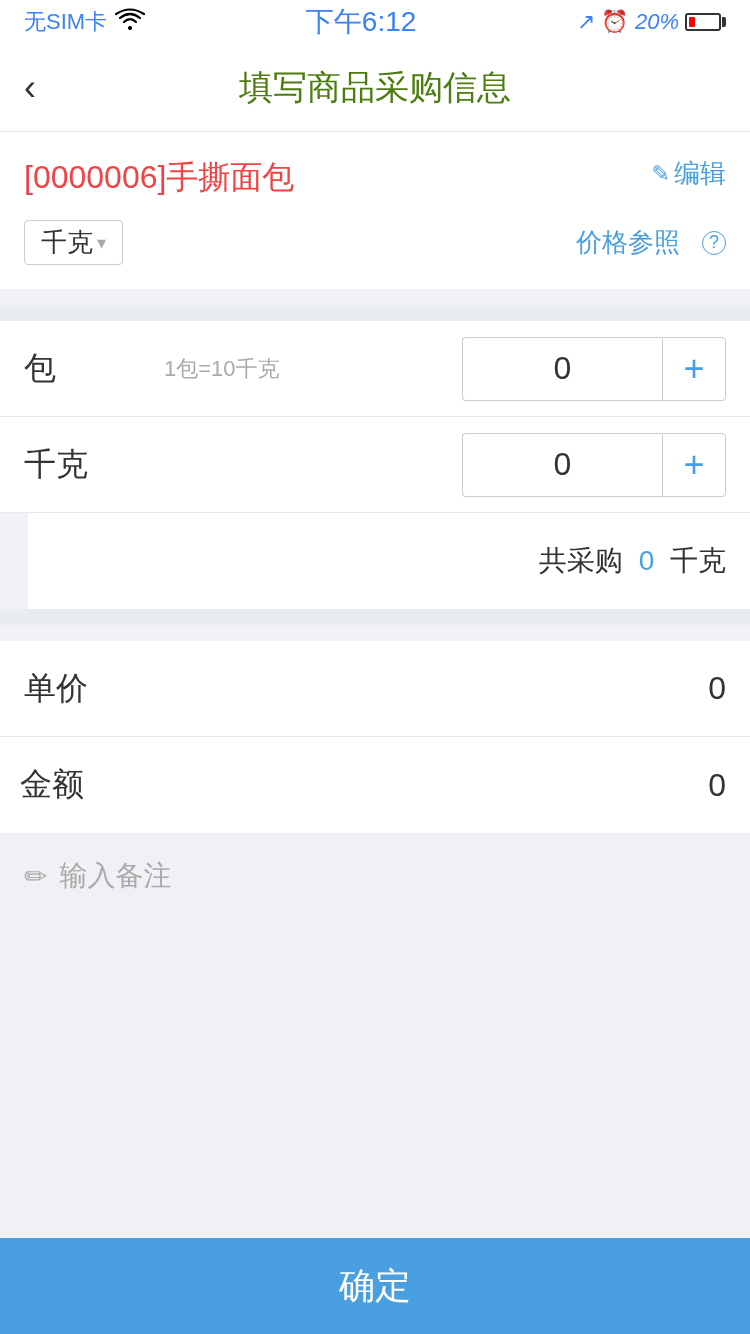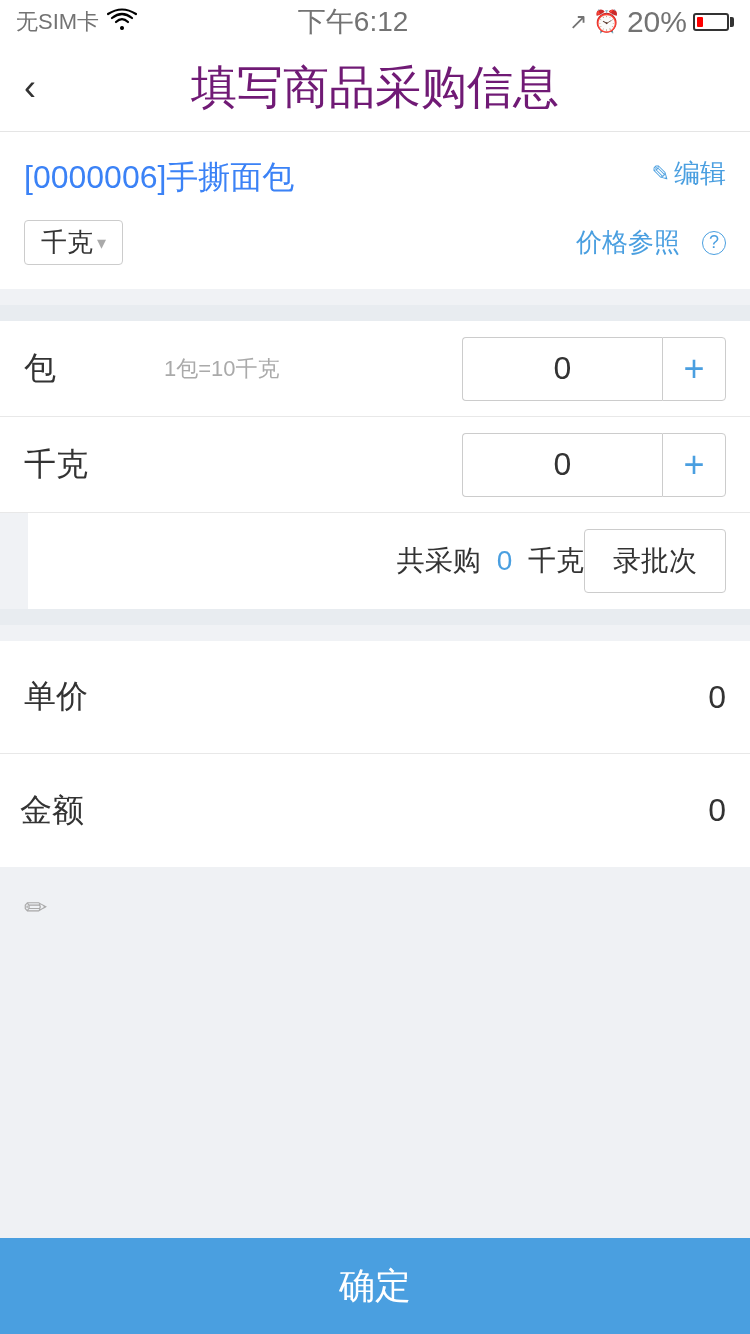--- a/index.html
+++ b/index.html
@@ -13,23 +13,23 @@
       color: #333;
     }
 
     
     .status-bar {
       height: 44px;
       background: #fff;
       display: flex;
       align-items: center;
       justify-content: space-between;
-      padding: 0 16px;
+      padding: 0 24px;
       font-size: 26px;
-      color: #737373;
+      color: #3b82f6;
     }
     .status-left { display: flex; align-items: center; gap: 8px; }
     .status-center { font-weight: 500; font-size: 28px; }
     .status-right { display: flex; align-items: center; gap: 6px; font-size: 24px; }
     .battery-icon {
       display: inline-flex; align-items: center;
     }
     .battery-body {
       width: 36px; height: 18px;
       border: 2px solid #333;
@@ -61,23 +61,23 @@
       border-bottom: 1px solid #e5e5e5;
     }
     .nav-back {
       position: absolute;
       left: 24px;
       font-size: 36px;
       color: #333;
       cursor: pointer;
     }
     .nav-title {
-      font-size: 46px;
+      font-size: 34px;
       font-weight: 500;
-      color: #701a75;
+      color: #4d7c0f;
     }
 
     
     .product-card {
       background: #fff;
       padding: 24px 24px;
       display: flex;
       align-items: flex-start;
       gap: 20px;
       margin-bottom: 16px;
@@ -98,21 +98,21 @@
       flex: 1;
     }
     .product-row-top {
       display: flex;
       align-items: flex-start;
       justify-content: space-between;
       margin-bottom: 20px;
     }
     .product-name {
       font-size: 32px;
-      color: #3b82f6;
+      color: #ef4444;
       font-weight: 400;
     }
     .edit-btn {
       display: flex;
       align-items: center;
       gap: 4px;
       color: #4a9fe0;
       font-size: 26px;
       cursor: pointer;
     }
@@ -233,21 +233,21 @@
     
     .info-section {
       background: #fff;
       margin-top: 16px;
     }
     .info-row {
       display: flex;
       align-items: center;
       justify-content: space-between;
       padding: 0 24px;
-      height: 113px;
+      height: 96px;
       border-bottom: 1px solid #e8e8e8;
     }
     .info-row:last-child {
       border-bottom: none;
       padding-left: 20px;
     }
     .info-label {
       font-size: 32px;
       color: #333;
     }
@@ -312,21 +312,21 @@
         <path d="M5 10 Q15 2 25 10" stroke="#000" stroke-width="2.2" fill="none" stroke-linecap="round"></path>
         <path d="M1 6 Q15 -3 29 6" stroke="#000" stroke-width="2.2" fill="none" stroke-linecap="round"></path>
         <circle cx="15" cy="20" r="2" fill="#000"></circle>
       </svg>
     </span>
   </div>
   <div class="status-center">下午6:12</div>
   <div class="status-right">
     <span style="font-size:22px;">↗</span>
     <span style="font-size:22px;">⏰</span>
-    <span style="font-size:30px;">20%</span>
+    <span style="font-size:22px;font-style:italic;">20%</span>
     <span class="battery-icon">
       <span class="battery-body">
         <span class="battery-fill"></span>
       </span>
       <span class="battery-tip"></span>
     </span>
   </div>
 </div>
 
 <div class="nav-bar">
@@ -381,35 +381,35 @@
     </div>
   </div>
 </div>
 
 <div class="summary-row">
   <div>
     <span>共采购</span>
     <span class="summary-highlight" style="margin: 0 8px;">0</span>
     <span>千克</span>
   </div>
-  <div class="batch-btn">录批次</div>
 </div>
 
 <div class="section-divider"></div>
 
 <div class="info-section">
   <div class="info-row">
     <span class="info-label">单价</span>
     <span class="info-value">0</span>
   </div>
   <div class="info-row">
     <span class="info-label">金额</span>
     <span class="info-value">0</span>
   </div>
 </div>
 
 <div class="note-section">
   <span class="note-icon">✏</span>
+  <span class="note-placeholder">输入备注</span>
 </div>
 
 <div class="empty-space" style="height: 320px;"></div>
 
 <button class="confirm-btn">确定</button>
 
 </body></html>

